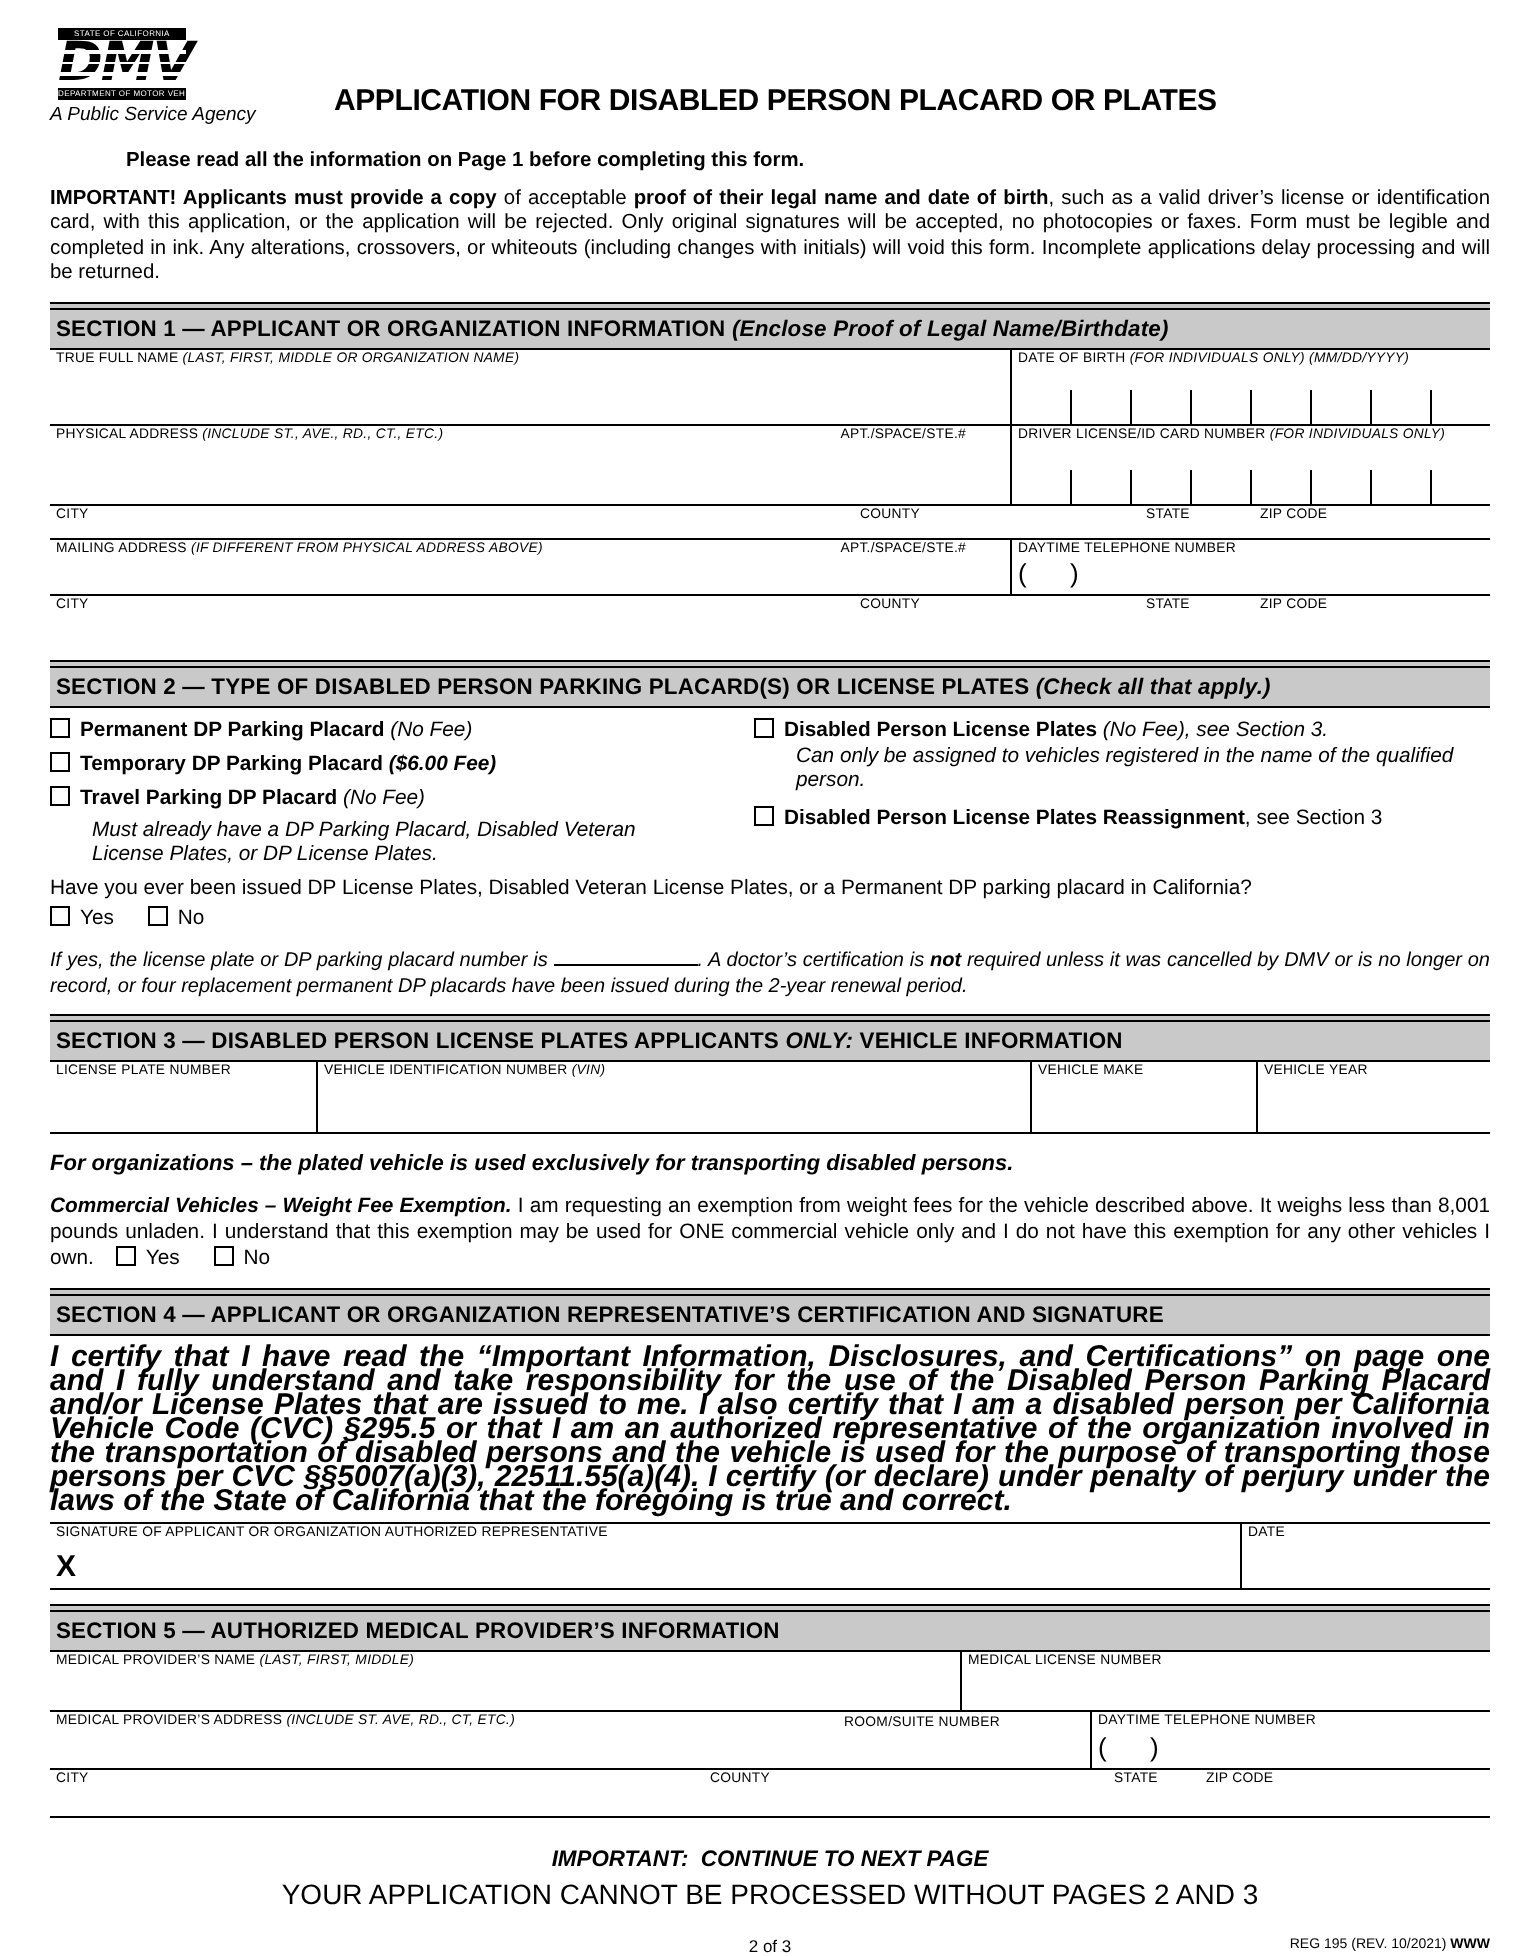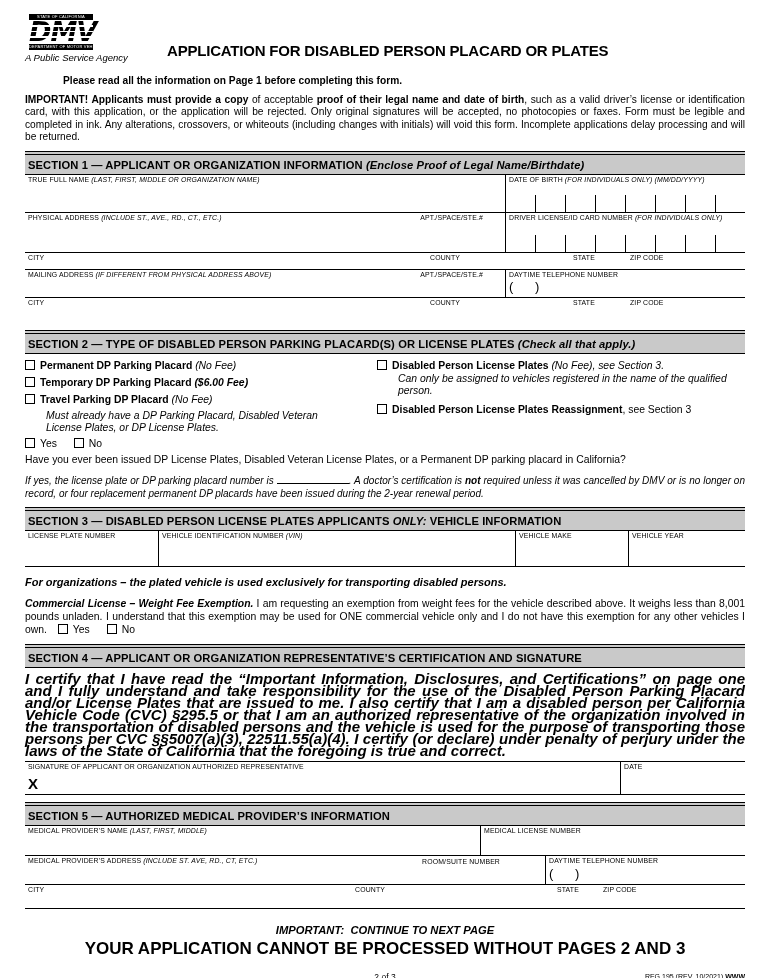--- a/index.html
+++ b/index.html
@@ -67,21 +67,21 @@
   .commercial .bi { font-weight:bold; font-style:italic; }
   .commercial .cbx { margin-left:8px; }
   .commercial .lbl { margin-right:4px; }
   
   .cert { font-weight:bold; font-style:italic; font-size:15px; line-height:12.1px; text-align:justify; margin:5px 0 4px 0; }
   .sigrow { border-top:1px solid #000; border-bottom:1px solid #000; height:34px; }
   .sigx { font-weight:bold; font-size:15px; margin-top:3px; }
   
   .foot { margin-top:15px; text-align:center; }
   .foot-imp { font-weight:bold; font-style:italic; font-size:11.2px; white-space:pre-wrap; }
-  .foot-warn { font-weight:bold; font-size:17px; margin-top:3px; }
+  .foot-warn { font-weight:normal; font-size:14px; margin-top:3px; }
   .foot-meta { position:relative; margin-top:13px; font-size:8.5px; }
   .foot-reg { position:absolute; right:0; top:1px; font-size:7px; }
   .foot-reg b { font-weight:bold; }
 </style>
 </head>
 <body>
 
 <div class="page">
 
   <div class="hdr">
@@ -176,25 +176,25 @@
       <div class="opt"><span class="cbx"></span><b>Travel Parking DP Placard </b><span class="inote">(No Fee)</span></div>
       <div class="subnote" style="width:290px">Must already have a DP Parking Placard, Disabled Veteran License Plates, or DP License Plates.</div>
     </div>
     <div class="optcol-r">
       <div class="opt" style="margin-bottom:1px"><span class="cbx"></span><b>Disabled Person License Plates </b><span class="inote">(No Fee), see Section 3.</span></div>
       <div class="subnote" style="width:330px; margin-bottom:5px">Can only be assigned to vehicles registered in the name of the qualified person.</div>
       <div class="opt"><span class="cbx"></span><b>Disabled Person License Plates Reassignment</b><span>, see Section 3</span></div>
     </div>
   </div>
 
+  <div class="question">Have you ever been issued DP License Plates, Disabled Veteran License Plates, or a Permanent DP parking placard in California?</div>
   <div class="question yn">
     <span class="cbx"></span><span class="lbl">Yes</span>
     <span class="cbx"></span><span class="lbl">No</span>
   </div>
-  <div class="question">Have you ever been issued DP License Plates, Disabled Veteran License Plates, or a Permanent DP parking placard in California?</div>
 
   <div class="ifyes"><span>If yes, the license plate or DP parking placard number is </span><span class="blank"></span><span>. A doctor’s certification is </span><b>not</b><span> required unless it was cancelled by DMV or is no longer on record, or four replacement permanent DP placards have been issued during the 2-year renewal period.</span></div>
 
   <div class="sec-head"><span>SECTION 3 — DISABLED PERSON LICENSE PLATES APPLICANTS </span><span class="inote">ONLY:</span><span> VEHICLE INFORMATION</span></div>
 
   <div class="frow s3row" style="height:36px">
     <div class="fcell" style="flex:0 0 133px">
       <div class="flabel">LICENSE PLATE NUMBER</div>
     </div>
     <div class="fcell bl grow">
@@ -204,21 +204,21 @@
       <div class="flabel">VEHICLE MAKE</div>
     </div>
     <div class="fcell bl" style="flex:0 0 117px">
       <div class="flabel">VEHICLE YEAR</div>
     </div>
   </div>
 
   <div class="orgline">For organizations – the plated vehicle is used exclusively for transporting disabled persons.</div>
 
   <div class="commercial">
-    <span class="bi">Commercial License – Weight Fee Exemption.</span><span> I am requesting an exemption from weight fees for the vehicle described above. It weighs less than 8,001 pounds unladen. I understand that this exemption may be used for ONE commercial vehicle only and I do not have this exemption for any other vehicles I own.</span>
+    <span class="bi">Commercial Vehicles – Weight Fee Exemption.</span><span> I am requesting an exemption from weight fees for the vehicle described above. It weighs less than 8,001 pounds unladen. I understand that this exemption may be used for ONE commercial vehicle only and I do not have this exemption for any other vehicles I own.</span>
     <span class="cbx"></span><span class="lbl">Yes</span>
     <span class="cbx" style="margin-left:10px"></span><span class="lbl">No</span>
   </div>
 
   <div class="sec-head">SECTION 4 — APPLICANT OR ORGANIZATION REPRESENTATIVE’S CERTIFICATION AND SIGNATURE</div>
 
   <div class="cert">I certify that I have read the “Important Information, Disclosures, and Certifications” on page one and I fully understand and take responsibility for the use of the Disabled Person Parking Placard and/or License Plates that are issued to me. I also certify that I am a disabled person per California Vehicle Code (CVC) §295.5 or that I am an authorized representative of the organization involved in the transportation of disabled persons and the vehicle is used for the purpose of transporting those persons per CVC §§5007(a)(3), 22511.55(a)(4). I certify (or declare) under penalty of perjury under the laws of the State of California that the foregoing is true and correct.</div>
 
   <div class="frow sigrow">
     <div class="fcell grow">

